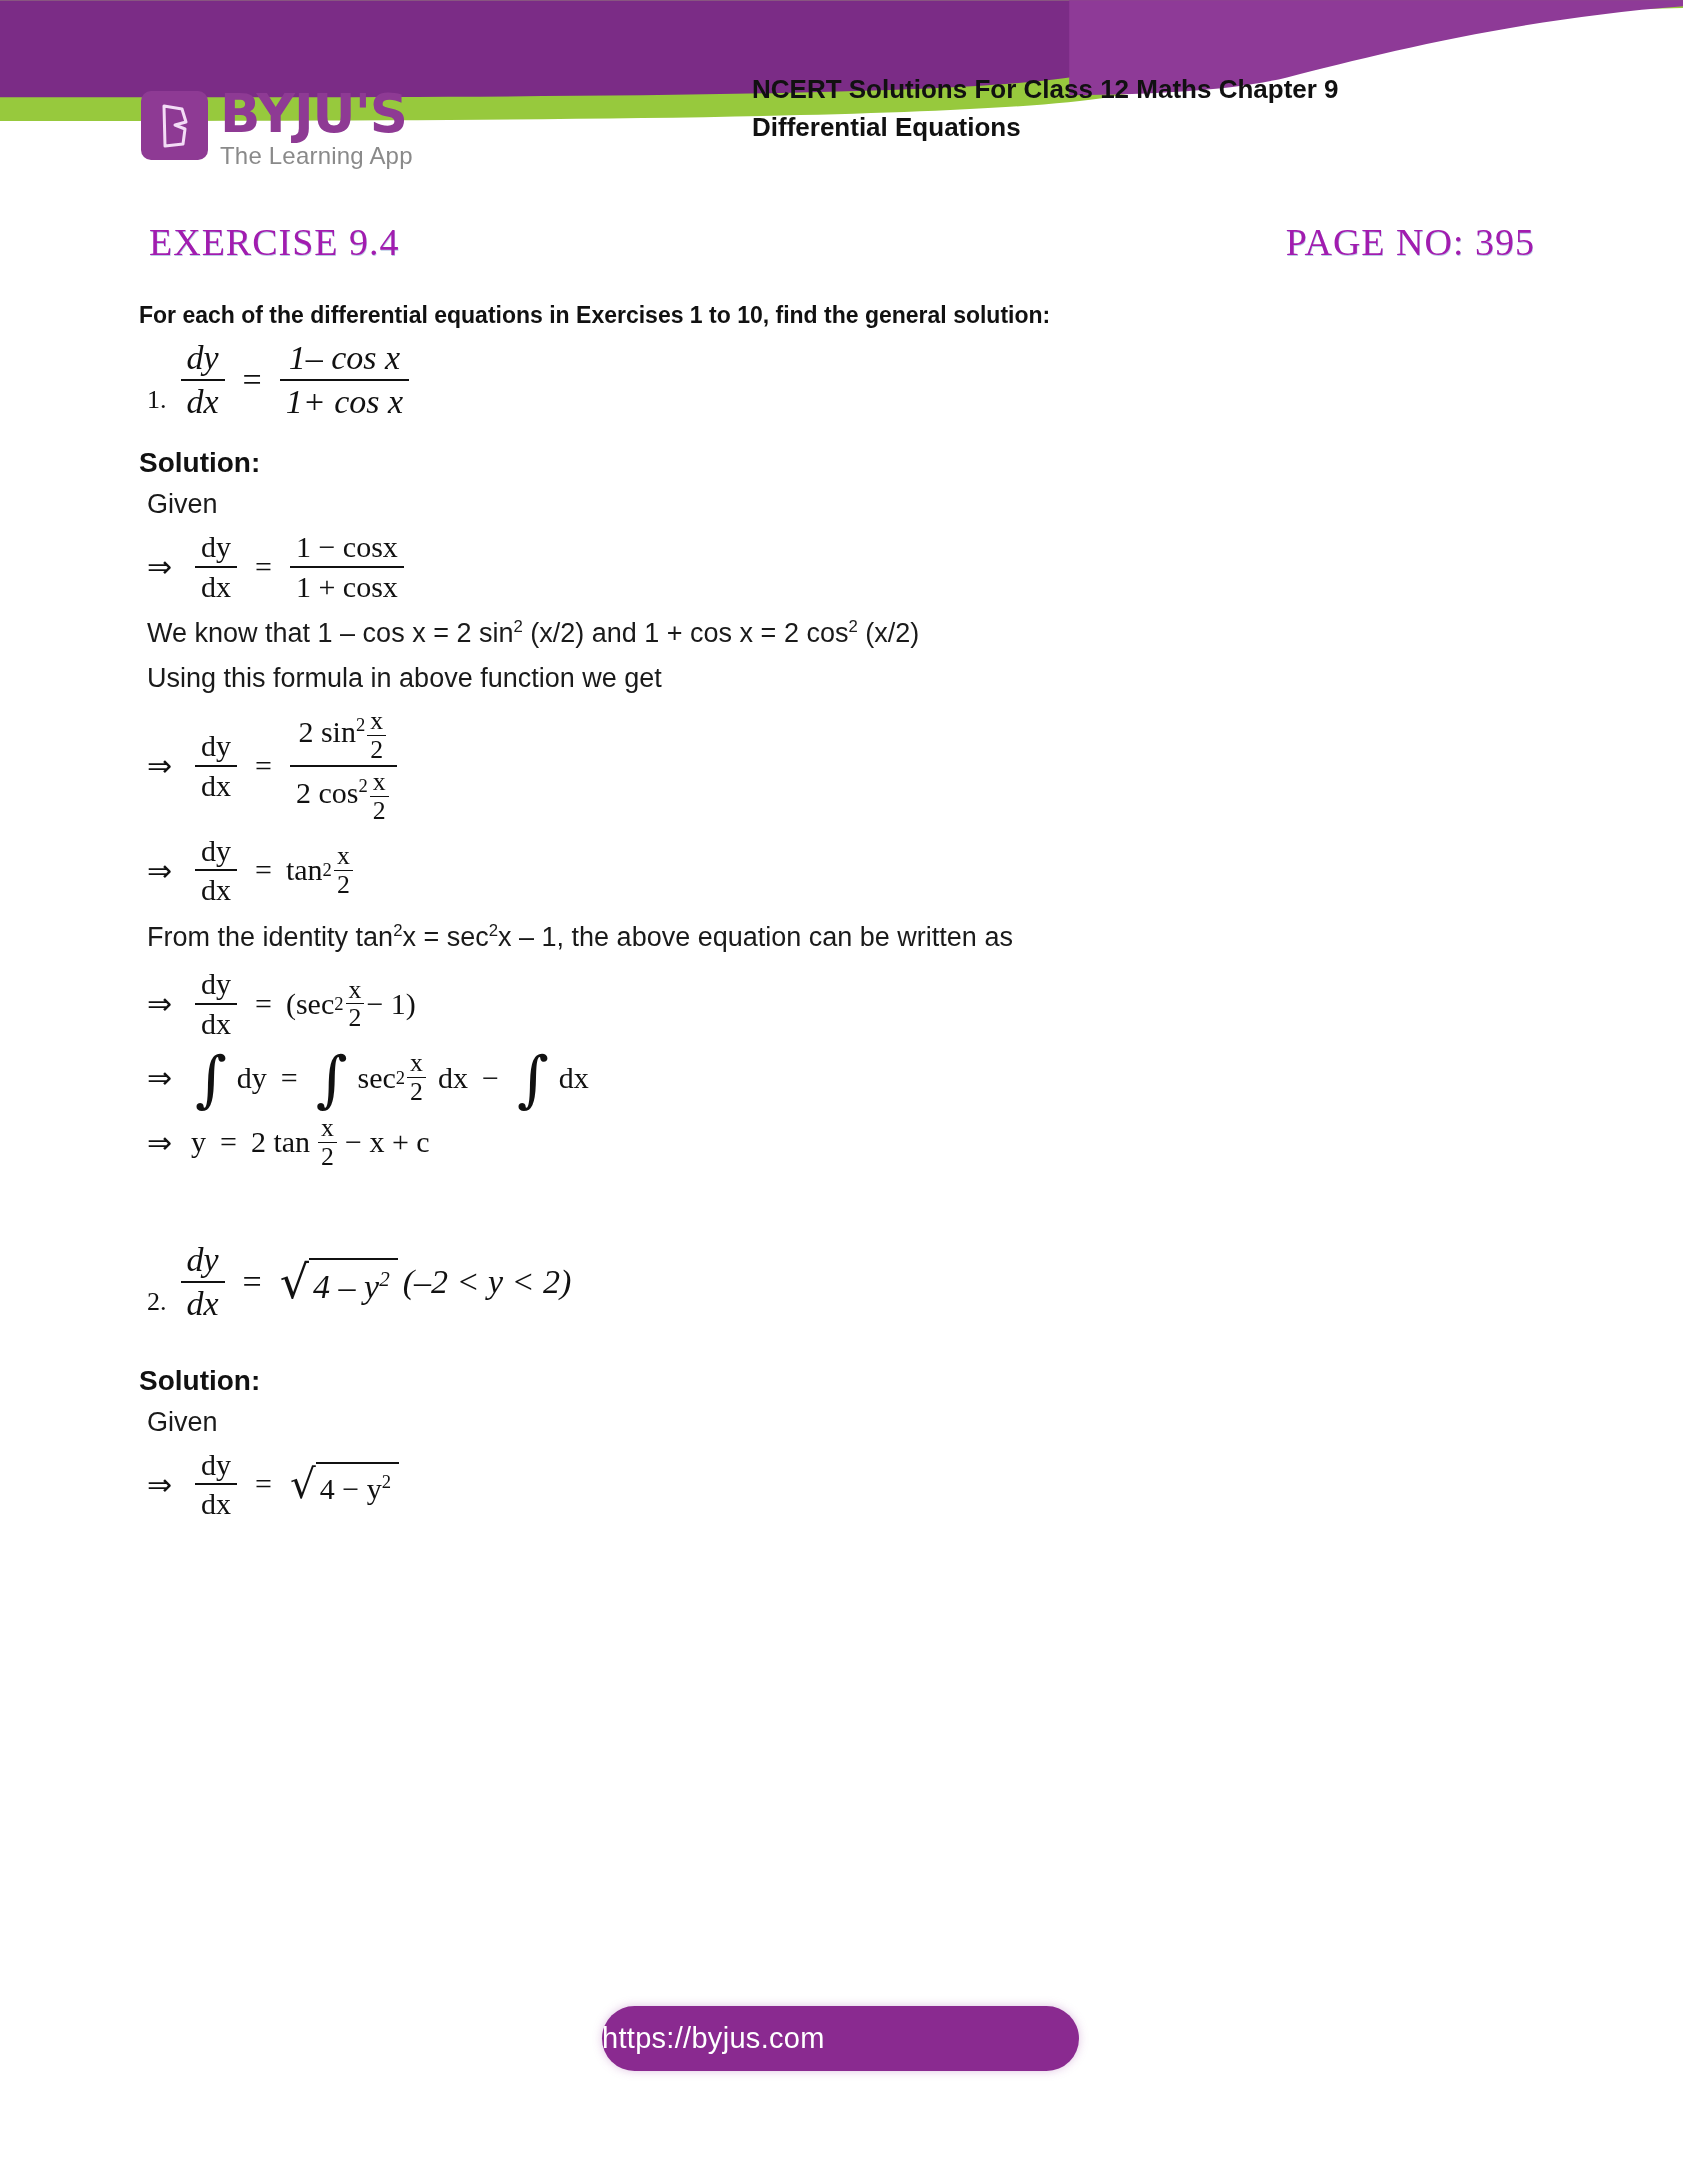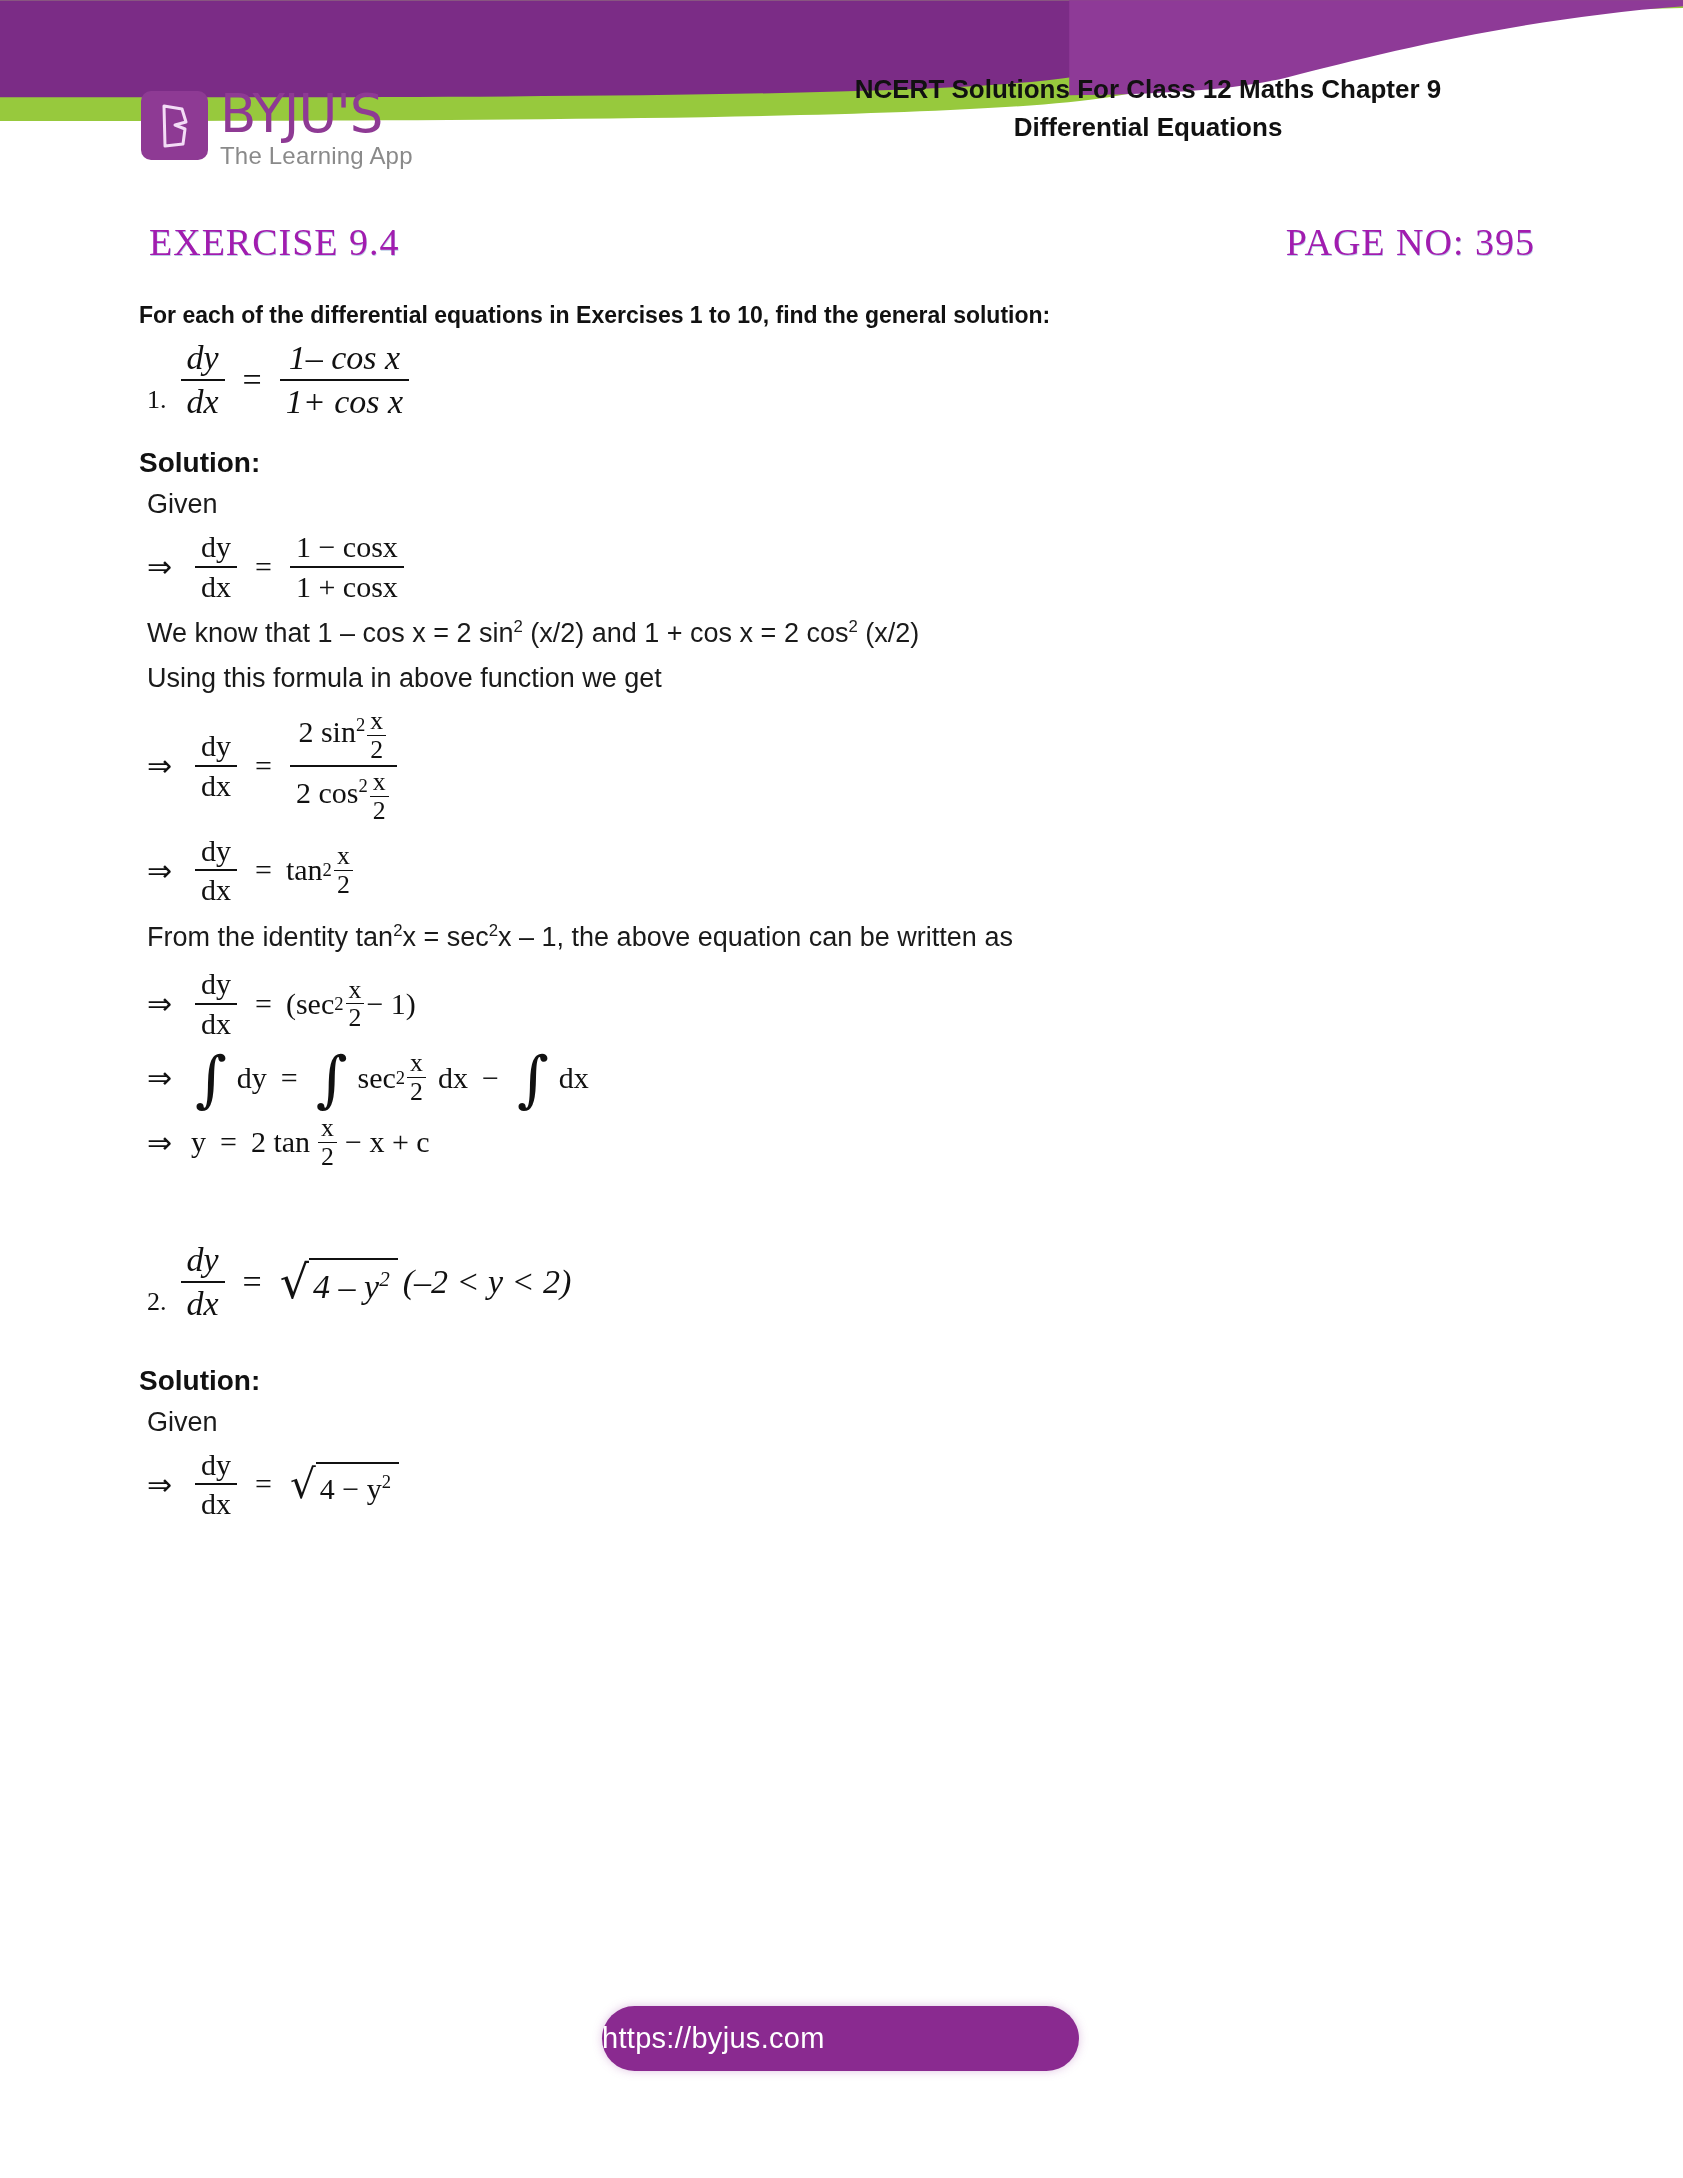--- a/index.html
+++ b/index.html
@@ -49,21 +49,21 @@
     display: flex;
     align-items: center;
     justify-content: center;
   }
   .logo-text {
     margin-left: 12px;
     line-height: 1;
   }
   .logo-word {
     font-family: "DejaVu Sans", sans-serif;
-    font-weight: normal;
+    font-weight: bold;
     font-size: 53px;
     letter-spacing: -1px;
     color: #8e3a94;
     display: block;
   }
   .logo-tag {
     font-family: "Liberation Sans", sans-serif;
     font-size: 24px;
     color: #8a8a8a;
     display: block;
@@ -76,21 +76,21 @@
     position: absolute;
     top: 71px;
     left: 752px;
     width: 792px;
     font-family: "Liberation Sans", sans-serif;
     font-weight: bold;
     font-size: 26px;
     line-height: 1.45;
     color: #111111;
   }
-  .doc-title span { display: block; text-align: center; }
+  .doc-title span { display: block; }
 
   
   .meta-row {
     position: absolute;
     top: 220px;
     left: 149px;
     width: 1386px;
     display: flex;
     justify-content: space-between;
     align-items: baseline;

